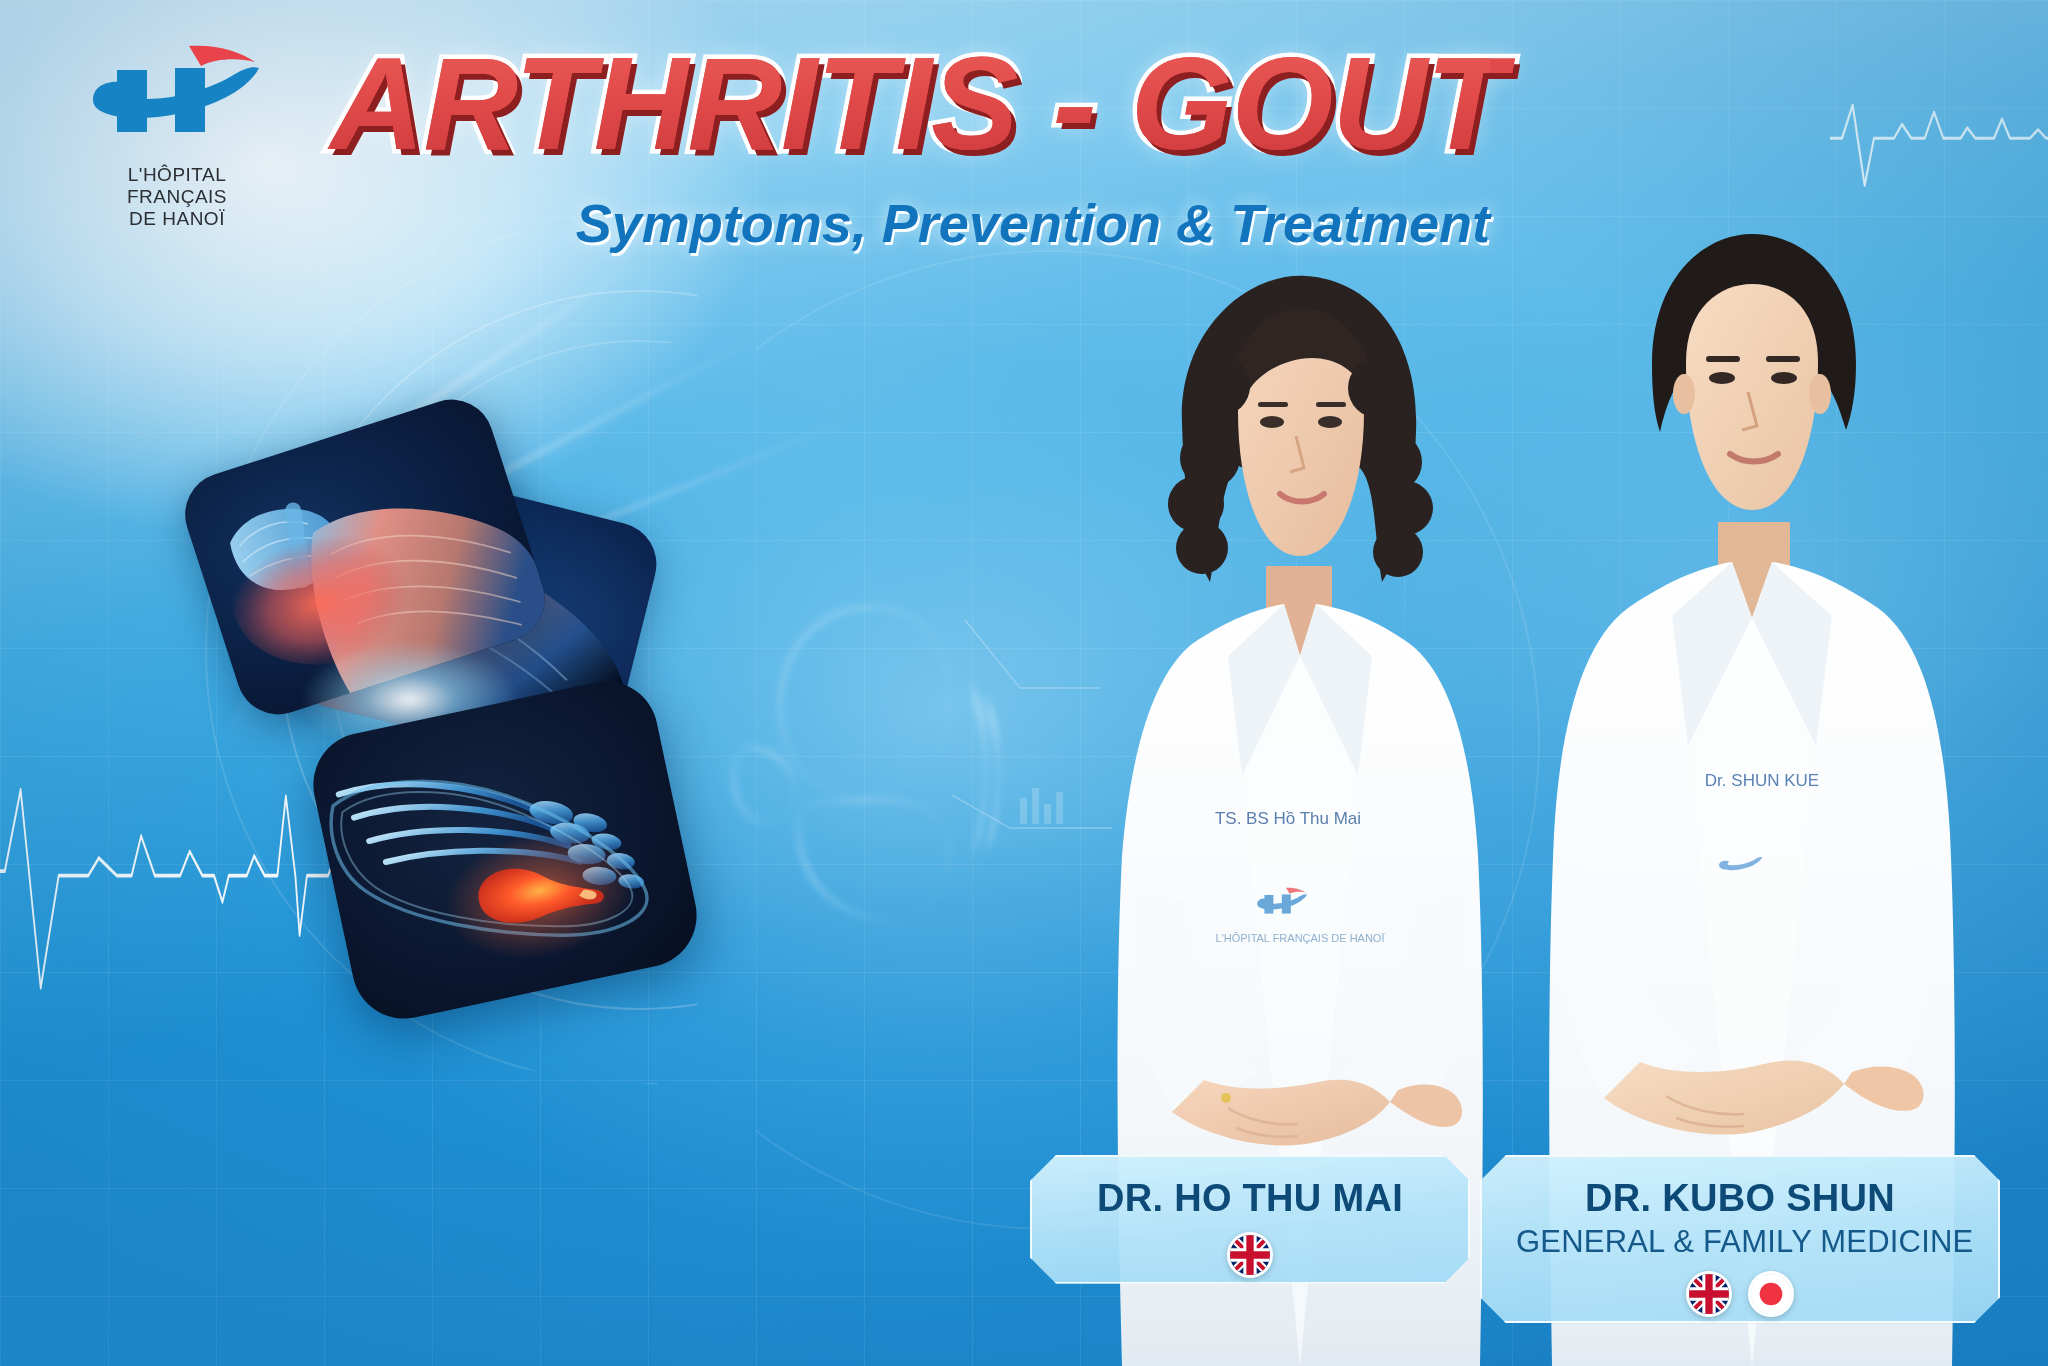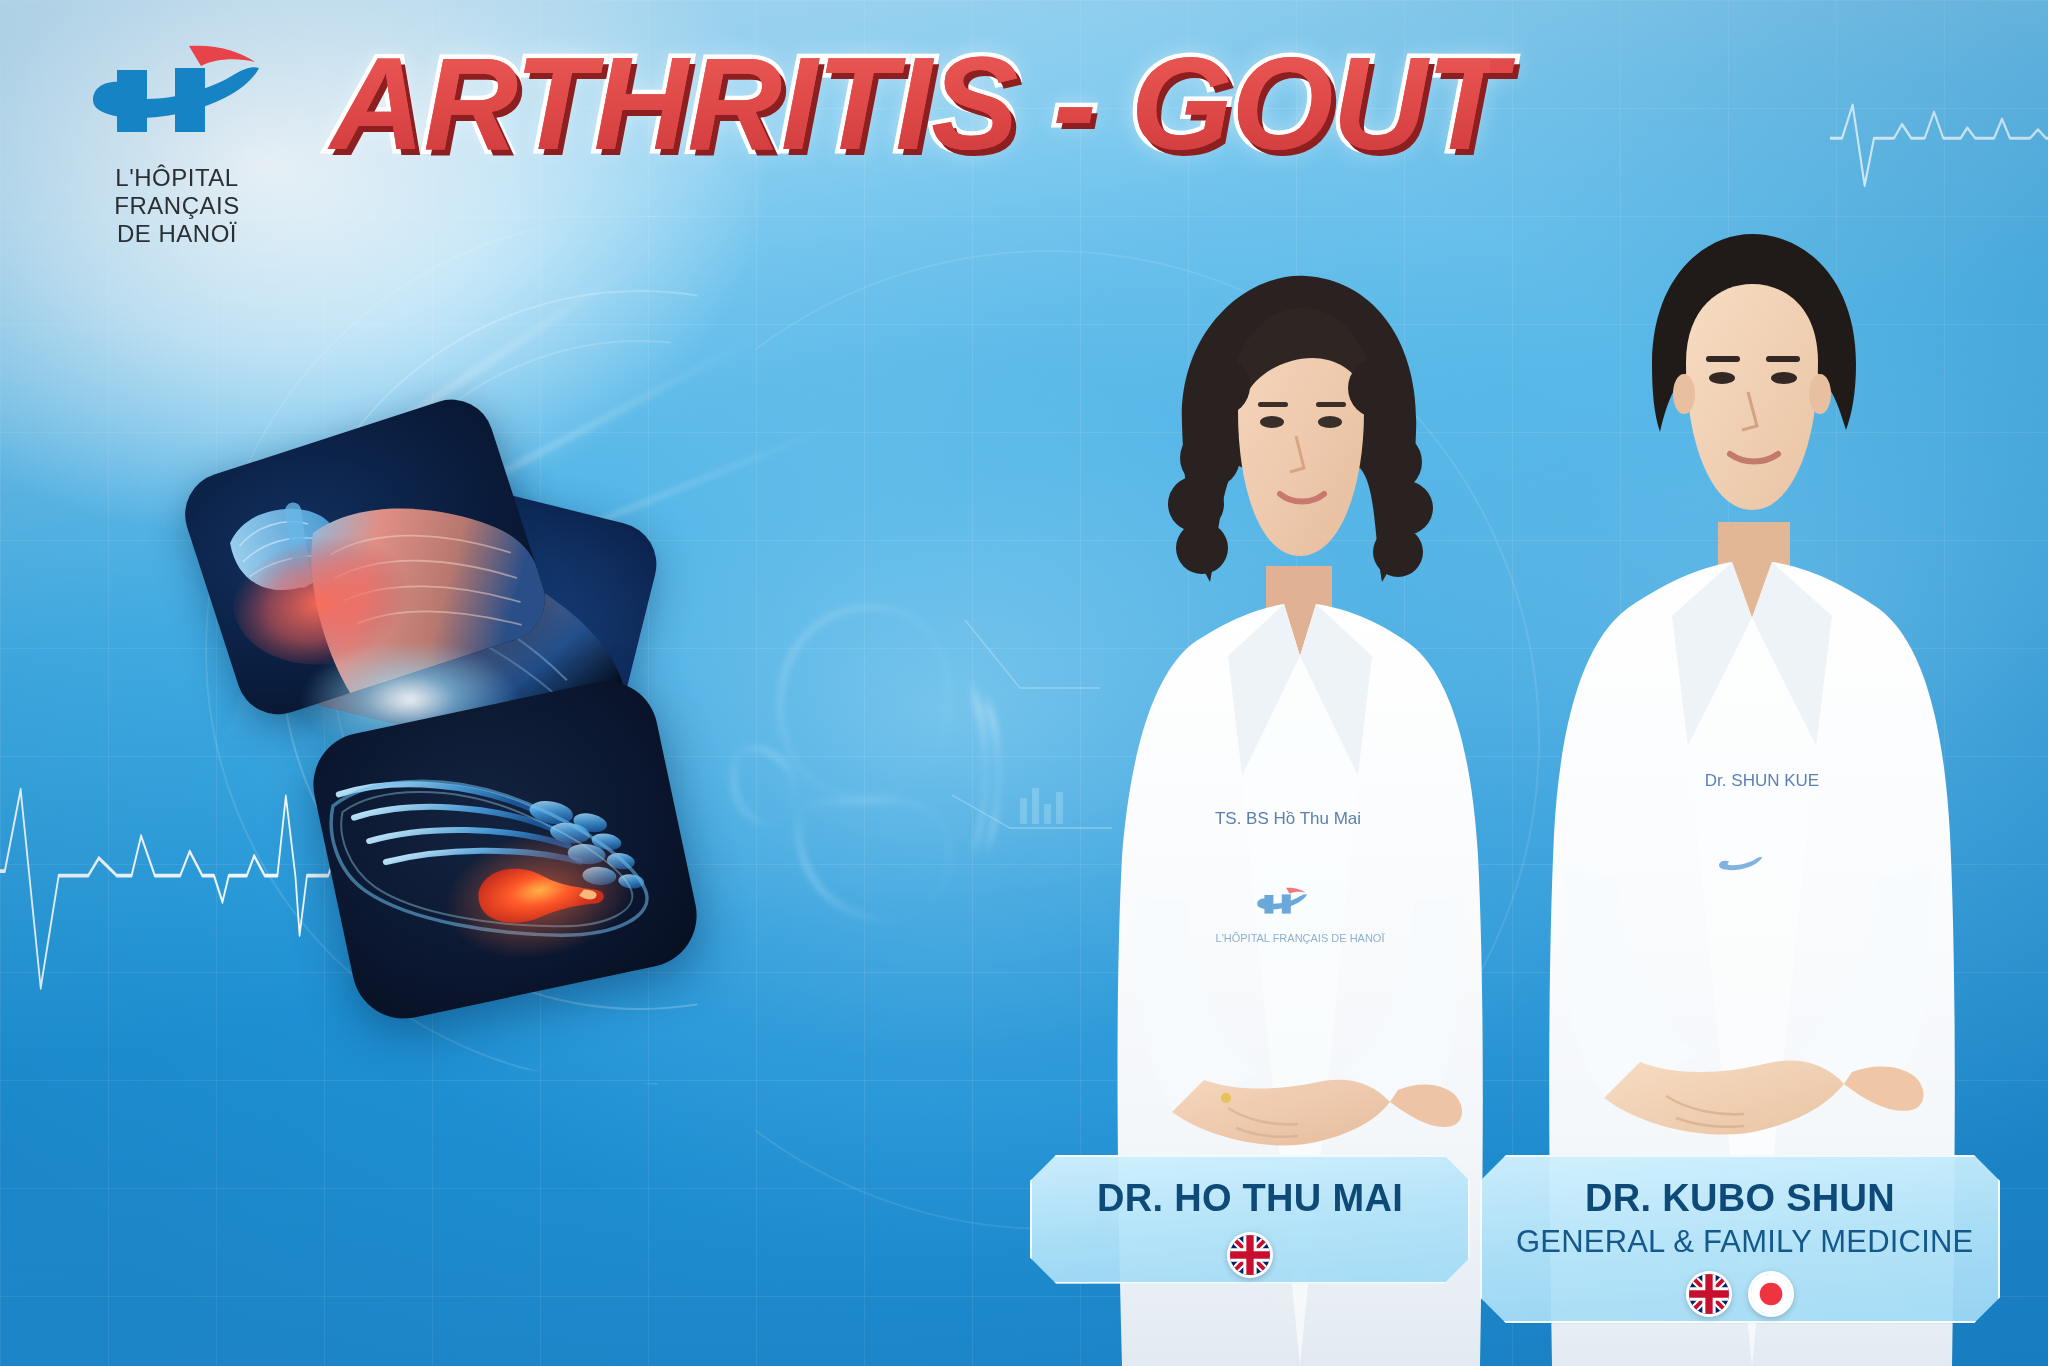--- a/index.html
+++ b/index.html
@@ -49,21 +49,21 @@
 
   
   .ecg{ position:absolute; pointer-events:none; }
   .ecg-left{ left:-10px; top:770px; width:560px; height:220px; }
   .ecg-right{ left:1830px; top:70px; width:240px; height:140px; }
 
   
   .logo{ position:absolute; left:62px; top:40px; width:230px; text-align:center; }
   .logo svg{ display:block; margin:0 auto; }
   .logo-text{
-    margin-top:6px; color:#2b2f33; font-size:24px; font-weight:400;
+    margin-top:6px; color:#2b2f33; font-size:19px; font-weight:400;
     letter-spacing:.5px; line-height:1.16; font-family:"Liberation Sans", sans-serif;
   }
 
   
   .title-wrap{ position:absolute; left:330px; top:38px; width:1160px; text-align:right; }
   .title{
     font-size:131px; font-weight:bold; font-style:italic; letter-spacing:-1px;
     color:#e24b4b; line-height:1.0; white-space:nowrap;
     font-family:"Liberation Sans", sans-serif;
     -webkit-text-stroke:9px #ffffff; paint-order:stroke fill;
@@ -215,20 +215,21 @@
       <div>FRANÇAIS</div>
       <div>DE HANOÏ</div>
     </div>
   </div>
 
   <div class="title-wrap">
     <div style="position:relative; height:140px;">
       <div class="title">ARTHRITIS - GOUT</div>
       <div class="title-inner">ARTHRITIS - GOUT</div>
     </div>
+    <div class="subtitle">Symptoms, Prevention &amp; Treatment</div>
   </div>
 
   <div class="tile tile-muscle2">
     <svg width="330" height="250" viewBox="0 0 330 250">
       <defs>
         <linearGradient id="mus2" x1="0" y1="0" x2="1" y2="0.4">
           <stop offset="0%" stop-color="#ff8a72"></stop>
             <stop offset="40%" stop-color="#d9897e"></stop>
           <stop offset="80%" stop-color="#2d5f9e"></stop>
             <stop offset="100%" stop-color="#123濃"></stop>

